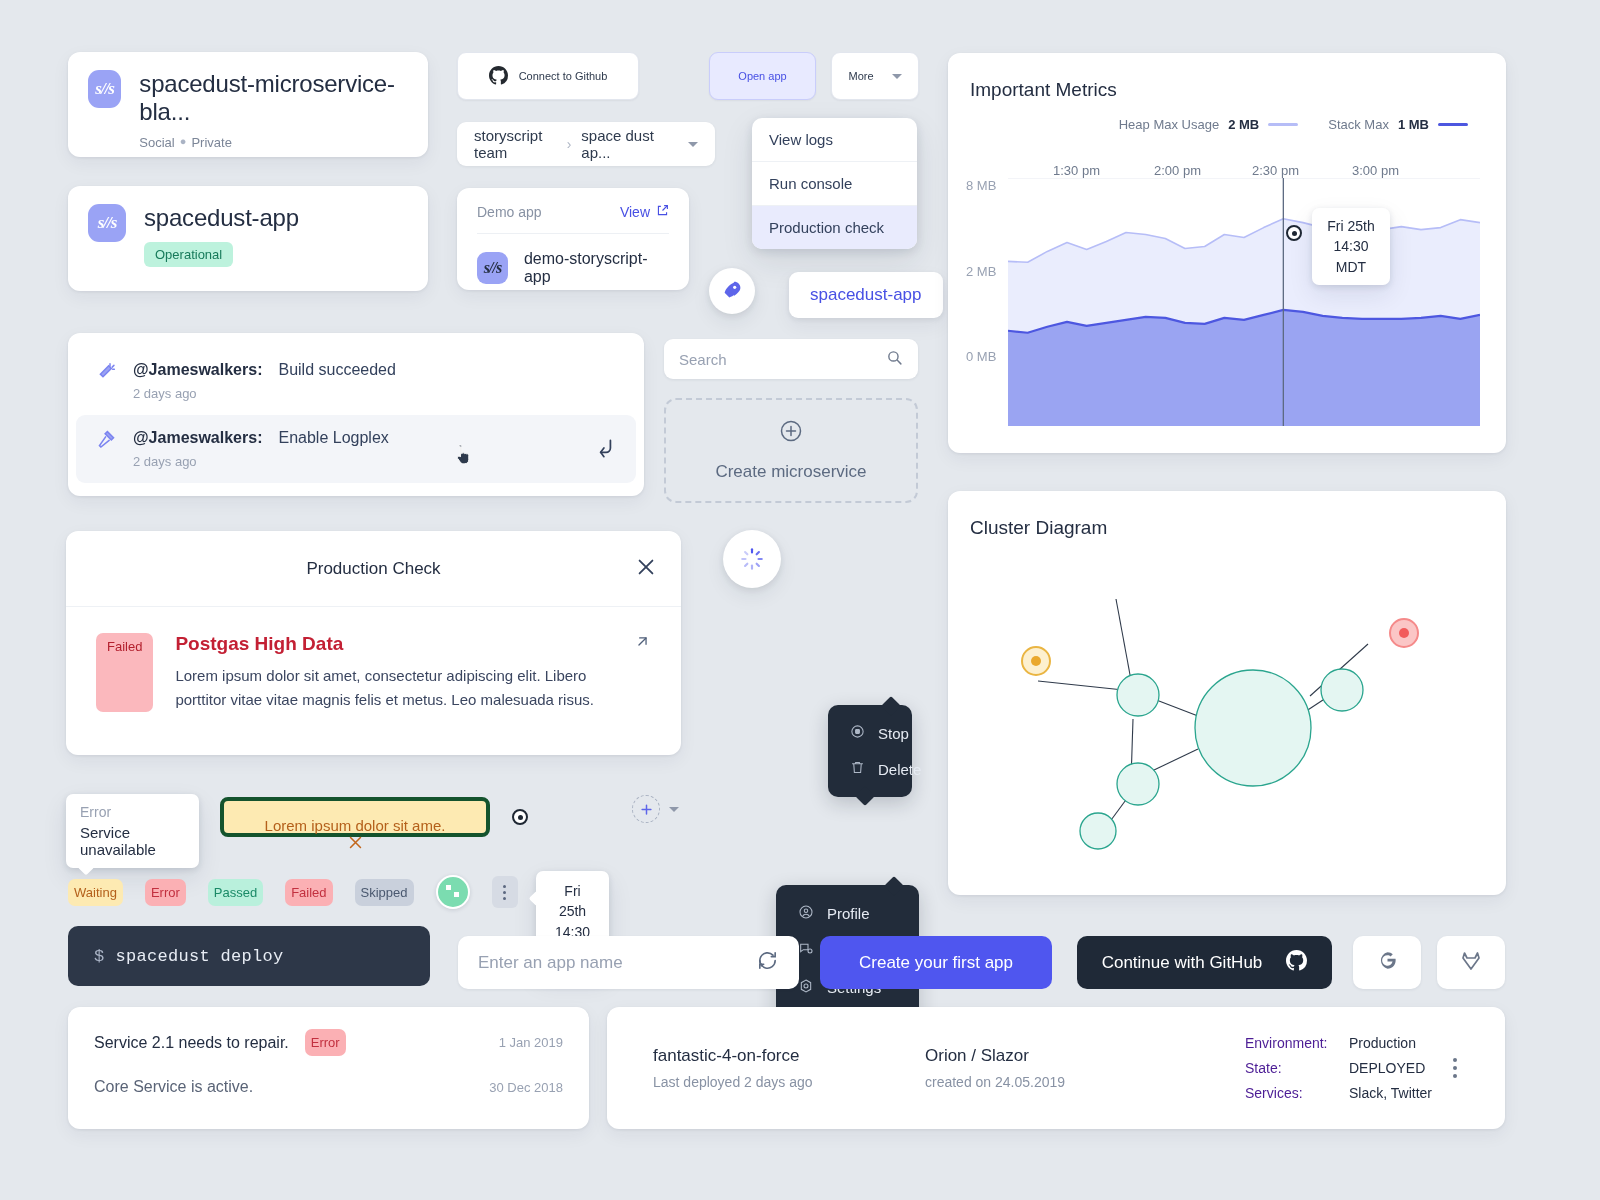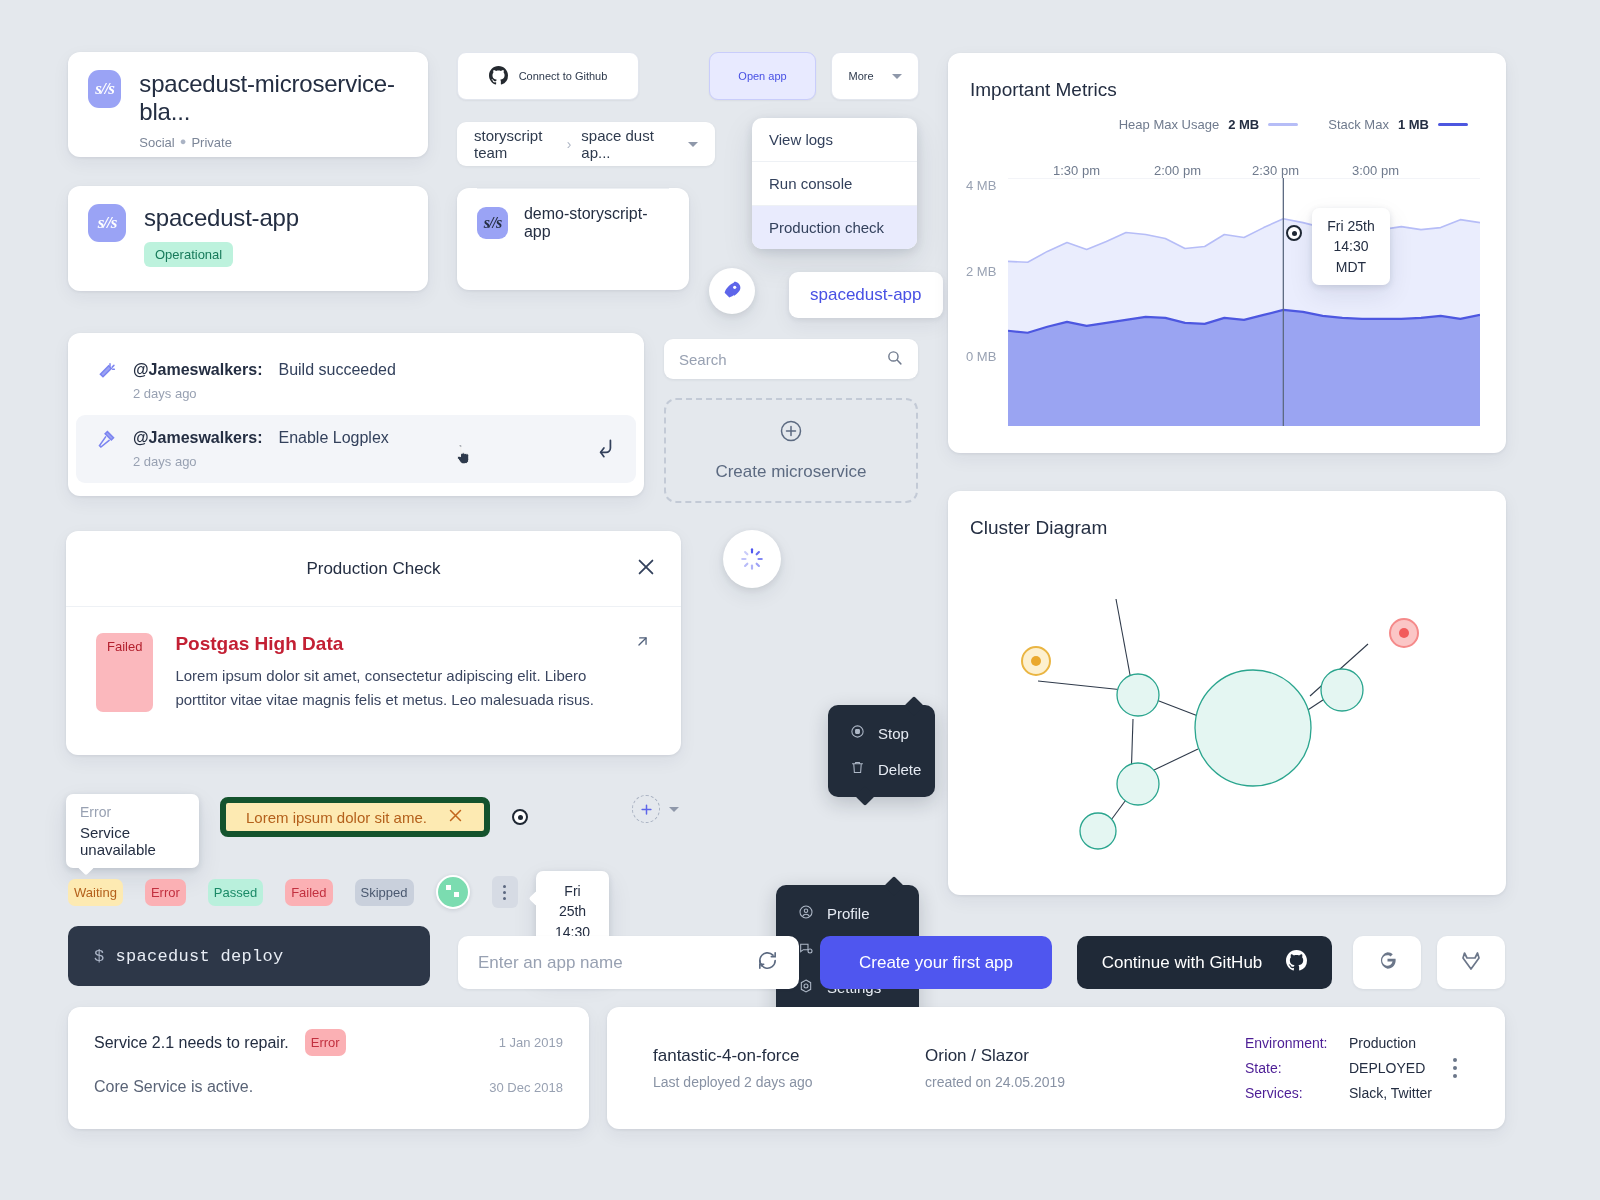--- a/index.html
+++ b/index.html
@@ -149,23 +149,23 @@
   .tip-white .t2 { font-size: 15px; color: #242e42; margin-top: 4px; }
   .tip-tail-down {
     position: absolute; bottom: -5px; left: 14px; width: 12px; height: 12px;
     background: #fff; transform: rotate(45deg); border-radius: 2px;
   }
   .tip-tail-left {
     position: absolute; top: 22px; left: -5px; width: 11px; height: 11px;
     background: #fff; transform: rotate(45deg); border-radius: 2px;
   }
   .toast-warn {
-    background: #fdeab2; border: 6px solid #14532d; border-radius: 8px;
+    background: #fdeab2; border: 4px solid #14532d; border-radius: 8px;
     display: flex; align-items: center; justify-content: space-between;
-    padding: 6px 20px; color: #b4601b; font-size: 15px;
+    padding: 16px 20px; color: #b4601b; font-size: 15px; flex-direction: column;
   }
   .dt-tip { font-size: 14px; color: #242e42; line-height: 1.45; text-align: center; }
   .dot-marker {
     width: 16px; height: 16px; border-radius: 50%; background: #fff;
     border: 2px solid #1e2733;
     display: flex; align-items: center; justify-content: center;
   }
   .dot-marker i { width: 5px; height: 5px; border-radius: 50%; background: #1e2733; display: block; }
 
   
@@ -308,20 +308,33 @@
   </div>
 
   <div class="abs breadcrumb" style="left:457px; top:122px; width:258px;">
     <span>storyscript team</span>
     <span class="sep">›</span>
     <span>space dust ap...</span>
     <span class="caret cb-caret"></span>
   </div>
 
   <div class="abs card" style="left:457px; top:188px; width:232px; height:102px;">
+    <div class="demo-head">
+      <span class="demo-label">Demo app</span>
+      <span class="demo-view">
+        <span>View</span>
+        <span>
+          <svg width="13" height="13" viewBox="0 0 16 16" fill="none" stroke="#4850e4" stroke-width="1.4">
+              <path d="M6 3H3v10h10V10"></path>
+              <path d="M10 2h4v4"></path>
+              <path d="M8 8l6-6"></path>
+            </svg>
+        </span>
+      </span>
+    </div>
     <div class="demo-div"></div>
     <div class="demo-row">
       <div class="logo-tile sm">
           <span>s//s</span>
         </div>
       <span>demo-storyscript-app</span>
     </div>
   </div>
 
   <div class="abs" style="left:752px; top:118px;">
@@ -493,21 +506,21 @@
         <path d="M21 12h-3" opacity=".7"></path>
           <path d="M18.4 18.4l-2.1-2.1" opacity=".55"></path>
         <path d="M12 21v-3" opacity=".45"></path>
           <path d="M5.6 18.4l2.1-2.1" opacity=".4"></path>
         <path d="M3 12h3" opacity=".35"></path>
           <path d="M5.6 5.6l2.1 2.1" opacity=".3"></path>
       </g>
     </svg>
   </div>
 
-  <div class="abs menu-dark" style="left:828px; top:530px; width:107px;">
+  <div class="abs menu-dark" style="left:828px; top:530px; width:84px;">
     <div class="arrow-dark-up" style="right:14px;"></div>
     <div class="mi">
       <span><svg width="15" height="15" viewBox="0 0 24 24" fill="none" stroke="#aeb8c7" stroke-width="1.7">
             <circle cx="12" cy="12" r="9"></circle>
             <rect x="9" y="9" width="6" height="6" rx="1" fill="#aeb8c7"></rect>
           </svg></span>
       <span>Stop</span>
     </div>
     <div class="mi">
       <span><svg width="15" height="15" viewBox="0 0 24 24" fill="none" stroke="#aeb8c7" stroke-width="1.7" stroke-linecap="round">
@@ -651,21 +664,21 @@
         <b>1 MB</b>
         <span class="legend-line" id="lg1" style="background: rgb(77, 87, 224);"></span>
       </span>
     </div>
 
     <div class="axis-x" style="left:105px; top:110px;">1:30 pm</div>
     <div class="axis-x" style="left:206px; top:110px;">2:00 pm</div>
     <div class="axis-x" style="left:304px; top:110px;">2:30 pm</div>
     <div class="axis-x" style="left:404px; top:110px;">3:00 pm</div>
 
-    <div class="axis-y" style="left:18px; top:125px;">4 MB</div>
+    <div class="axis-y" style="left:18px; top:125px;">8 MB</div>
     <div class="axis-y" style="left:18px; top:211px;">2 MB</div>
     <div class="axis-y" style="left:18px; top:296px;">0 MB</div>
 
     <svg id="metrics-svg" style="position:absolute; left:60px; top:125px;" width="472" height="248">
         <line x1="0" y1="0" x2="472" y2="0" stroke="#e7eaf2" stroke-width="1"></line>
         <line x1="0" y1="99.20000000000002" x2="472" y2="99.20000000000002" stroke="#e7eaf2" stroke-width="1"></line>
         <line x1="0" y1="198.4" x2="472" y2="198.4" stroke="#e7eaf2" stroke-width="1"></line>
         <polygon points="0,83.32800000000003 19.666666666666664,84.32000000000002 39.33333333333333,73.40800000000002 59,64.47999999999999 78.66666666666666,71.424 98.33333333333334,63.488 118,54.56 137.66666666666669,56.54399999999998 157.33333333333331,60.512 177,70.43200000000002 196.66666666666669,68.44800000000001 216.33333333333331,56.54399999999998 236,59.52000000000001 255.66666666666666,49.599999999999994 275.33333333333337,40.672 295,44.640000000000015 314.66666666666663,49.599999999999994 334.33333333333337,50.591999999999985 354,50.591999999999985 373.66666666666663,51.584 393.33333333333337,48.608000000000004 413,51.584 432.66666666666663,49.599999999999994 452.33333333333337,41.66399999999999 472,44.640000000000015 472,248 0,248" fill="#e9ecfd" opacity="0.95"></polygon>
         <polyline points="0,83.32800000000003 19.666666666666664,84.32000000000002 39.33333333333333,73.40800000000002 59,64.47999999999999 78.66666666666666,71.424 98.33333333333334,63.488 118,54.56 137.66666666666669,56.54399999999998 157.33333333333331,60.512 177,70.43200000000002 196.66666666666669,68.44800000000001 216.33333333333331,56.54399999999998 236,59.52000000000001 255.66666666666666,49.599999999999994 275.33333333333337,40.672 295,44.640000000000015 314.66666666666663,49.599999999999994 334.33333333333337,50.591999999999985 354,50.591999999999985 373.66666666666663,51.584 393.33333333333337,48.608000000000004 413,51.584 432.66666666666663,49.599999999999994 452.33333333333337,41.66399999999999 472,44.640000000000015" fill="none" stroke="#b6bdf7" stroke-width="1.6" stroke-linejoin="round"></polyline>
         <polygon points="0,152.768 19.666666666666664,154.752 39.33333333333333,148.8 59,143.83999999999997 78.66666666666666,147.808 98.33333333333334,144.832 118,141.85600000000002 137.66666666666669,138.88 157.33333333333331,139.872 177,144.832 196.66666666666669,145.824 216.33333333333331,139.872 236,141.85600000000002 255.66666666666666,136.896 275.33333333333337,131.936 295,133.92000000000002 314.66666666666663,137.888 334.33333333333337,139.872 354,140.86399999999998 373.66666666666663,140.86399999999998 393.33333333333337,140.86399999999998 413,139.872 432.66666666666663,137.888 452.33333333333337,140.86399999999998 472,136.896 472,248 0,248" fill="#9aa4f2" opacity="1"></polygon>

